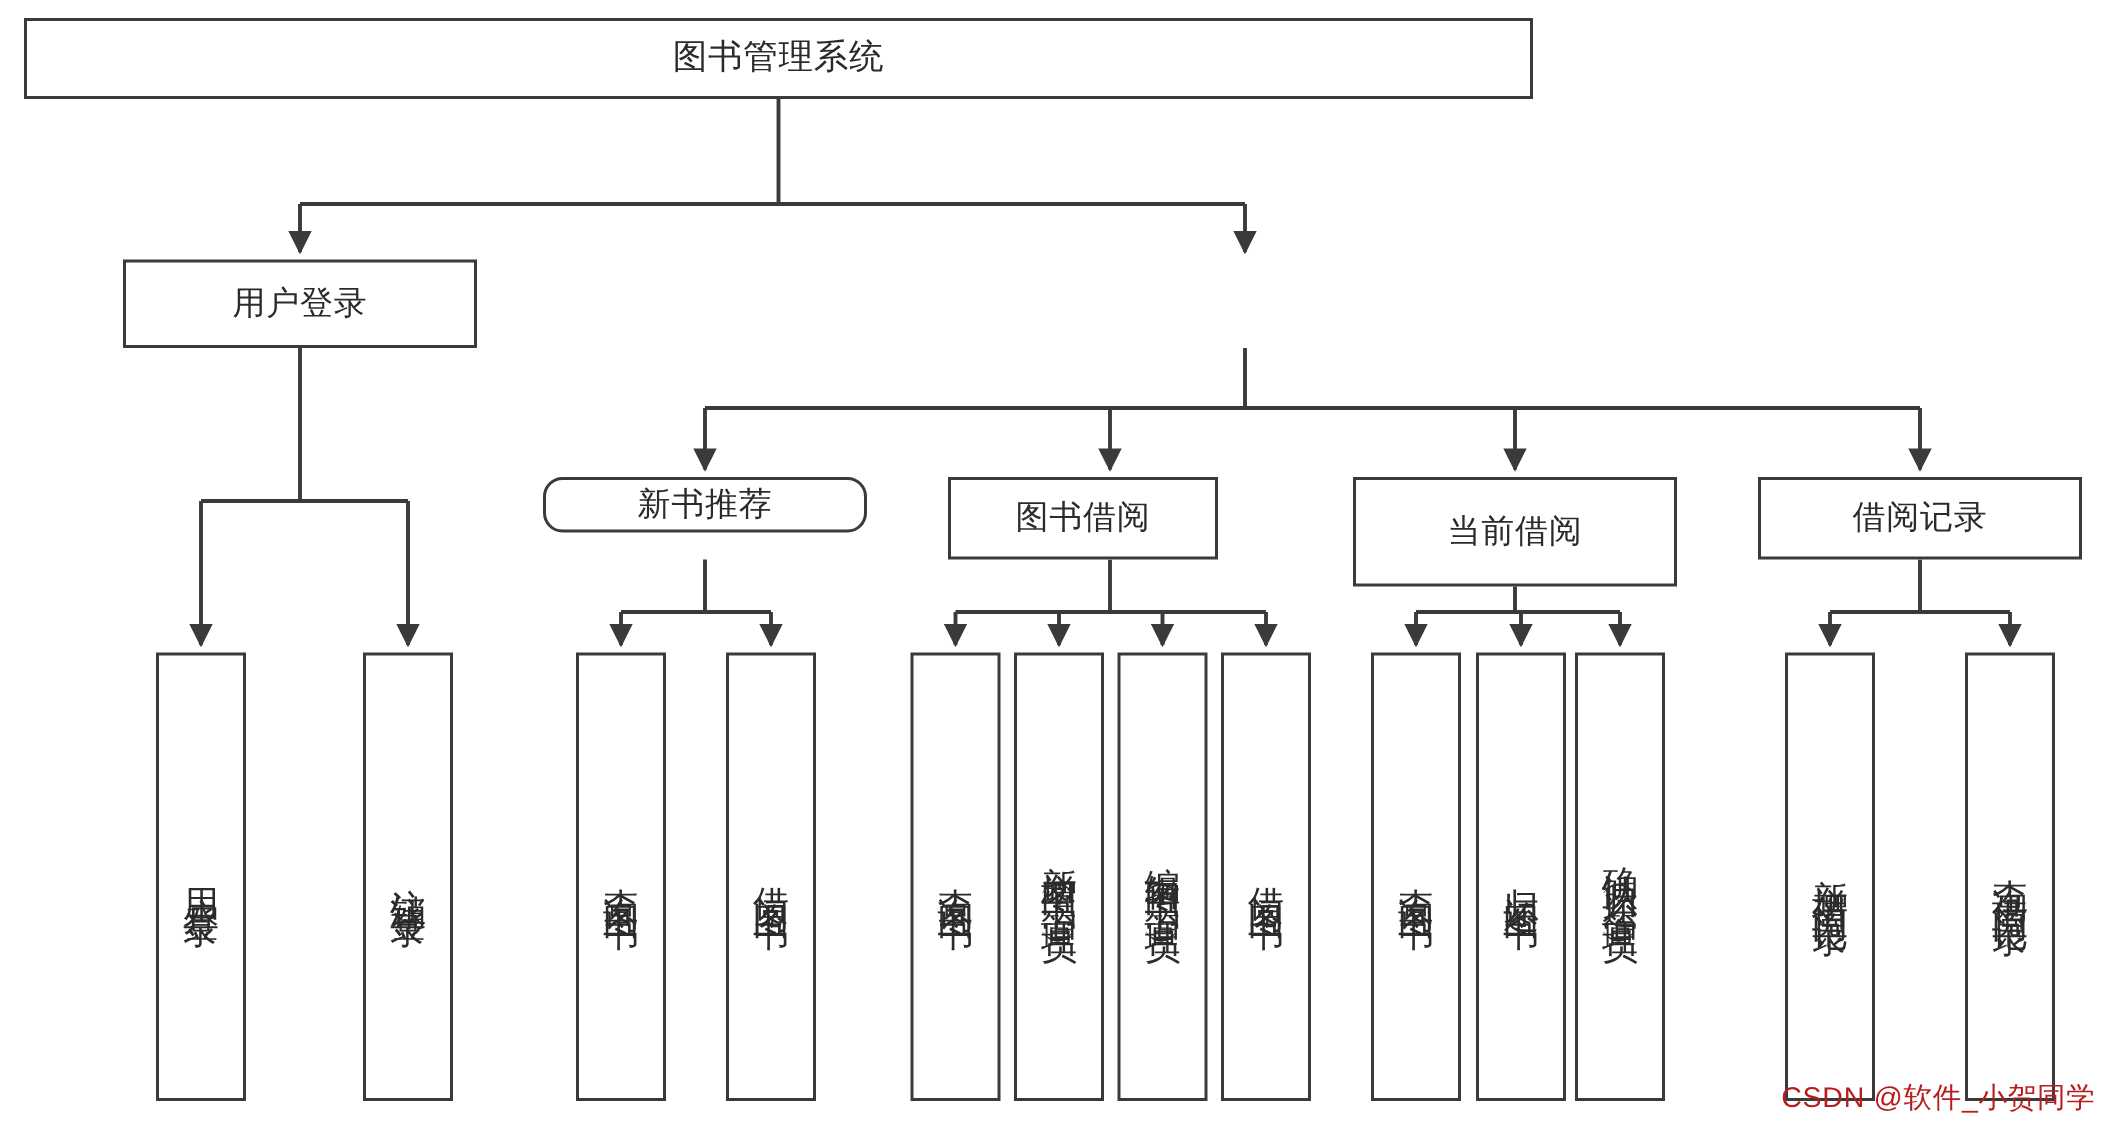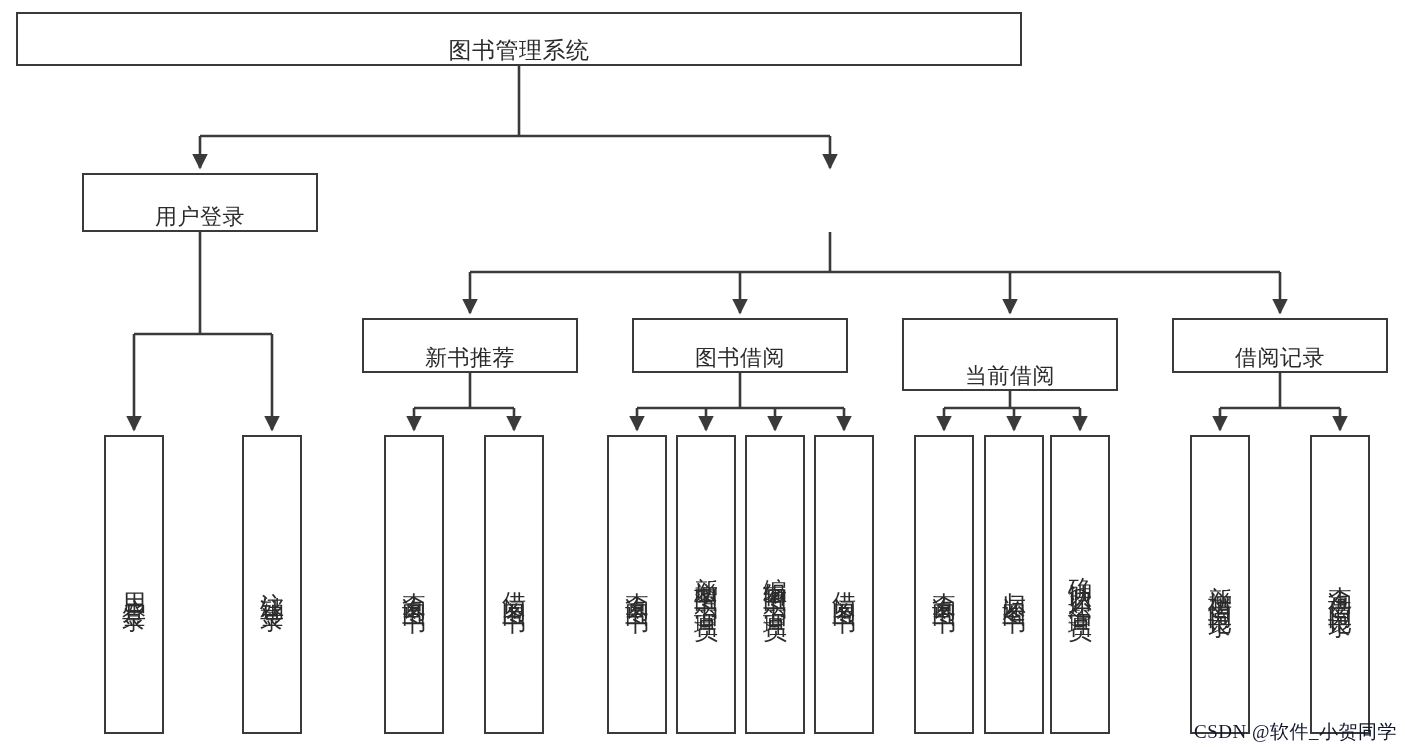--- a/index.html
+++ b/index.html
@@ -13,21 +13,21 @@
   }
   #diagram-root{position:relative;width:1405px;height:747px;}
   svg#tree-svg{position:absolute;left:0;top:0;width:1405px;height:747px;display:block;}
 
   .node-box{
     position:absolute;
     box-sizing:border-box;
     background:#ffffff;
     border:2px solid #3a3a3a;
     display:flex;
-    align-items:flex-end;
+    align-items:center;
     justify-content:center;
     overflow:hidden;
   }
   .node-label{
     color:#2b2b2b;
     line-height:1.18;
     text-align:center;
     white-space:nowrap;
     letter-spacing:0.5px;
   }
@@ -47,22 +47,22 @@
     line-height:1;
     white-space:nowrap;
     text-align:center;
   }
 
   .watermark{
     position:absolute;
     right:8px;
     bottom:2px;
     font-size:19px;
-    color:#0f172a;
-    font-family:Liberation Serif, serif;
+    color:#b91c1c;
+    font-family:Liberation Sans, sans-serif;
     letter-spacing:0.5px;
     white-space:nowrap;
     pointer-events:none;
   }
 </style>
 </head>
 <body>
 
 <div id="diagram-root">
 
@@ -117,24 +117,24 @@
   </svg>
 
   <div class="node-box root" style="left:16px;top:12px;width:1006px;height:54px;">
     <span class="node-label">图书管理系统</span>
   </div>
 
   <div class="node-box level2" style="left:82px;top:173px;width:236px;height:59px;">
     <span class="node-label">用户登录</span>
   </div>
 
-  <div class="node-box level3" style="left:362px;top:318px;width:216px;height:55px;">
+  <div class="node-box level3" style="left:362px;top:318px;width:216px;height:37px;border-radius:13px;">
     <span class="node-label">新书推荐</span>
   </div>
-  <div class="node-box level3" style="left:632px;top:318px;width:216px;height:55px;">
+  <div class="node-box level3" style="left:632px;top:318px;width:180px;height:55px;">
     <span class="node-label">图书借阅</span>
   </div>
   <div class="node-box level3" style="left:902px;top:318px;width:216px;height:73px;">
     <span class="node-label">当前借阅</span>
   </div>
   <div class="node-box level3" style="left:1172px;top:318px;width:216px;height:55px;">
     <span class="node-label">借阅记录</span>
   </div>
 
   <div class="node-box leaf" style="left:104px;top:435px;width:60px;height:299px;">

